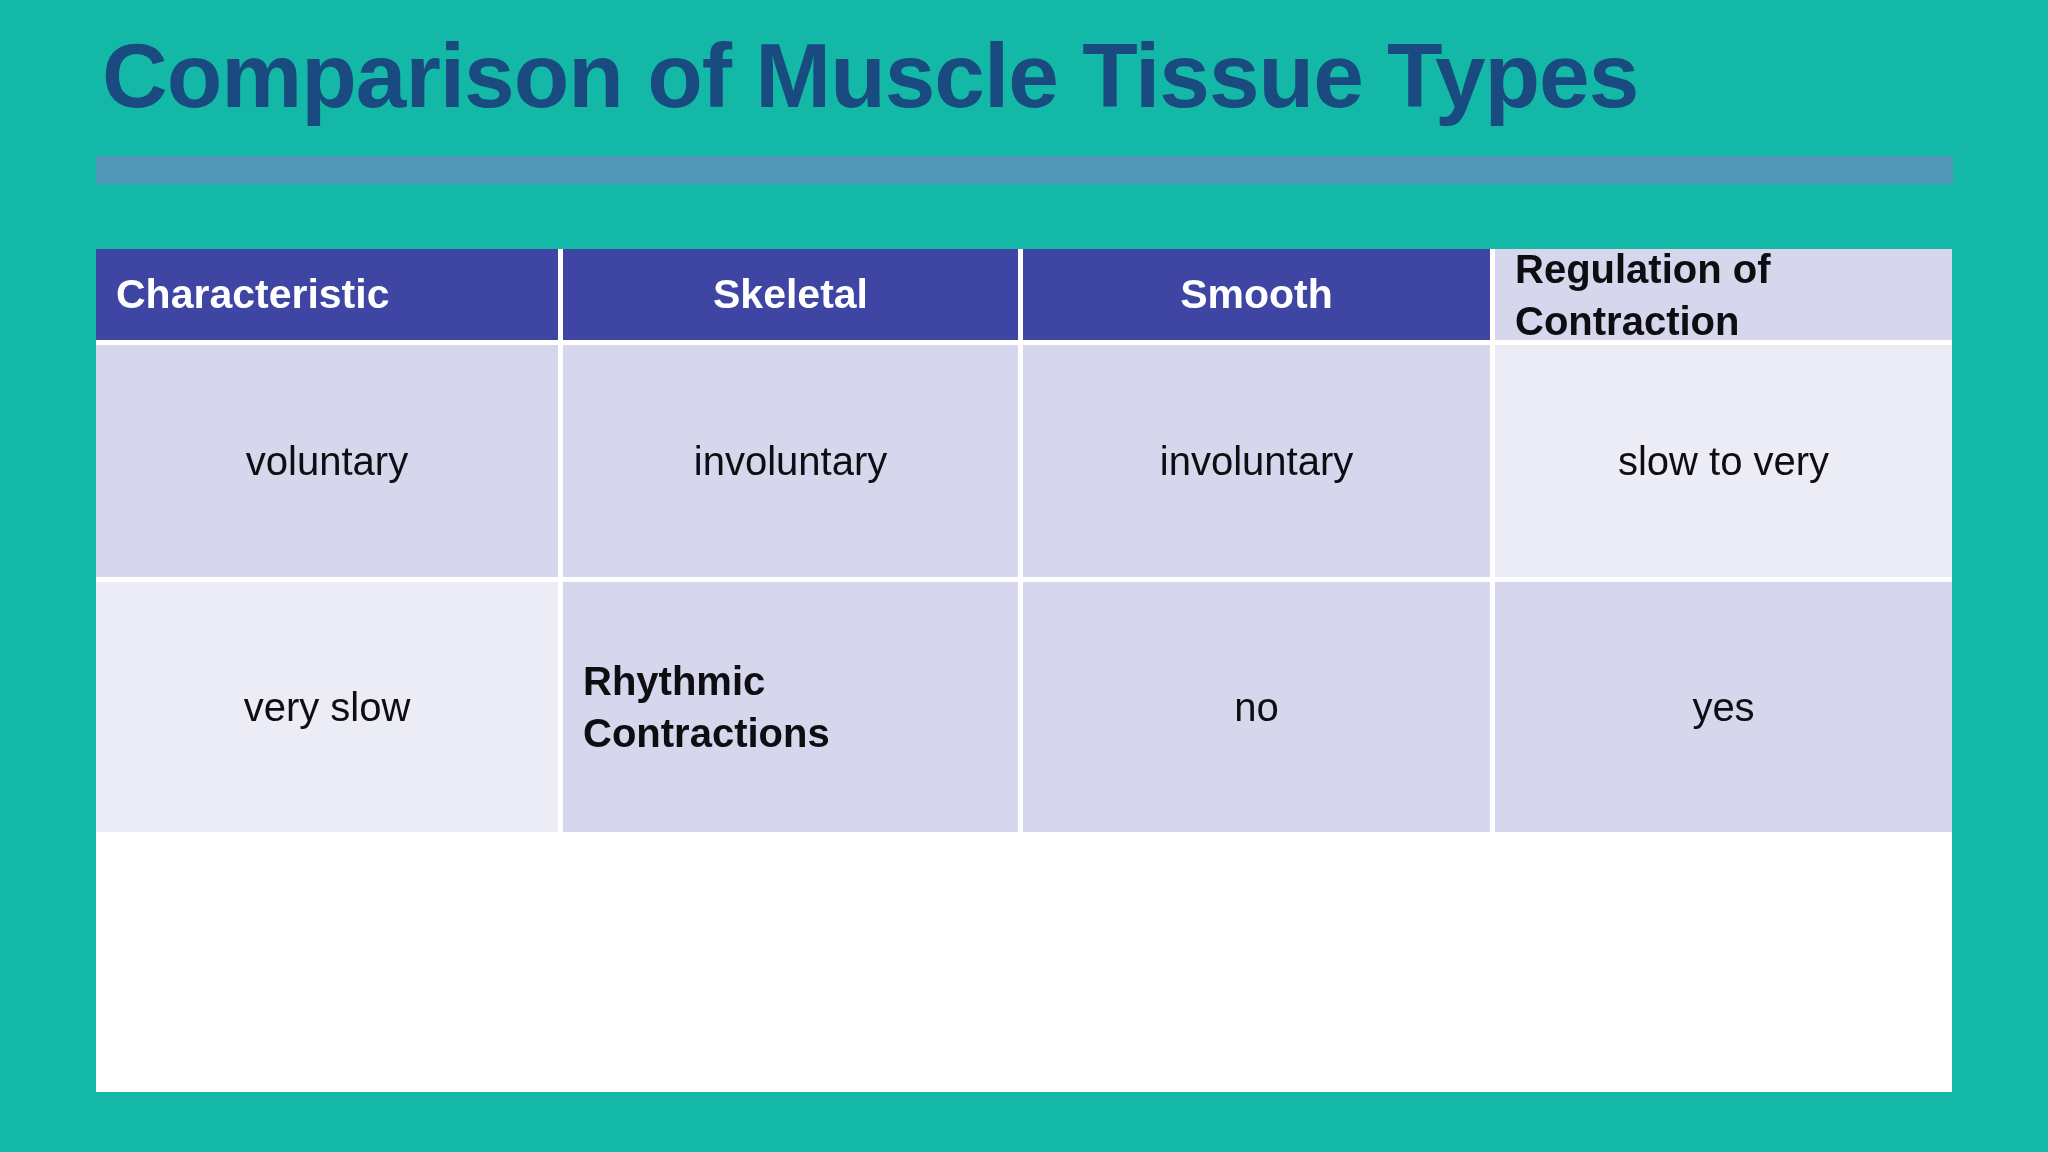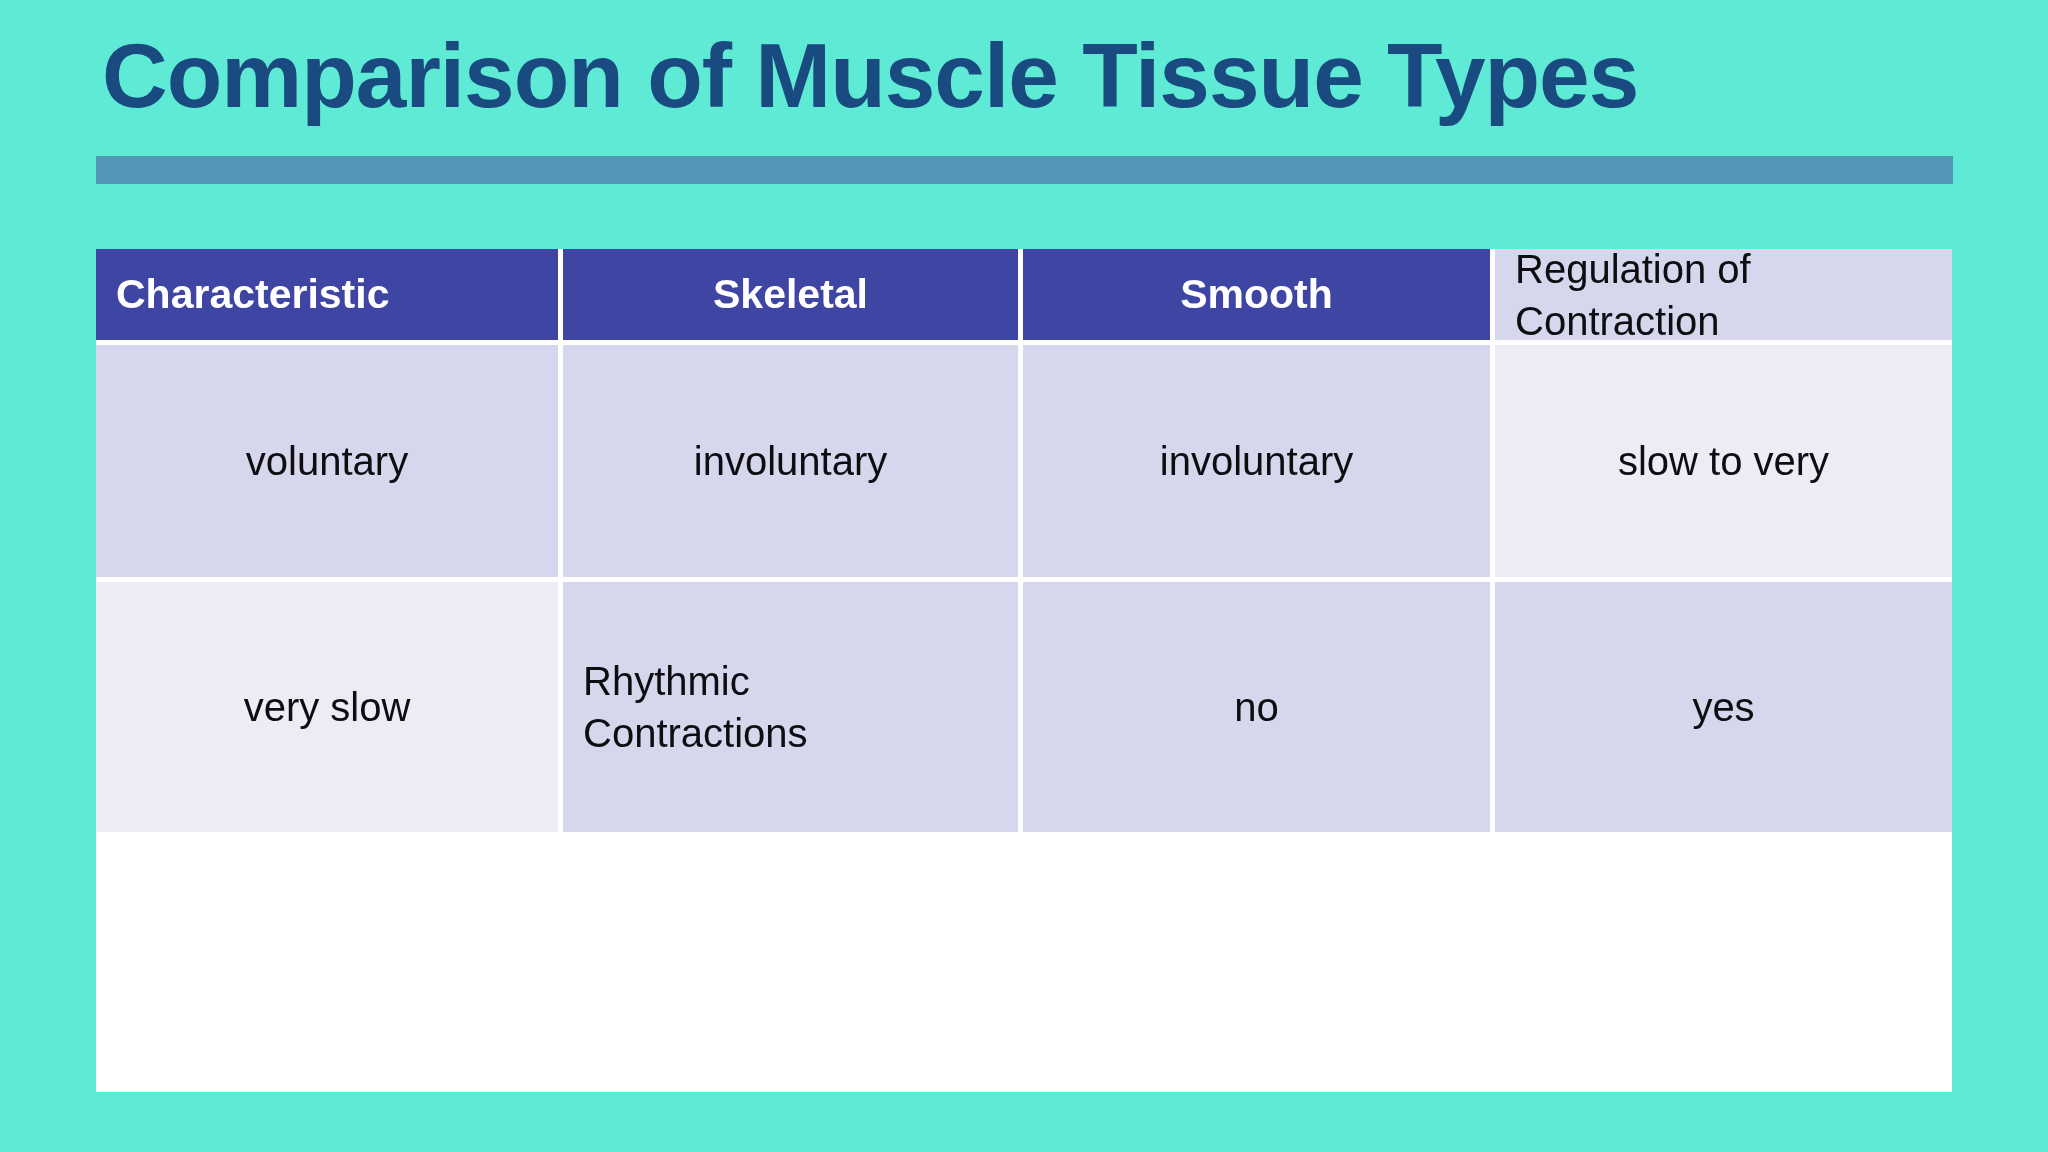--- a/index.html
+++ b/index.html
@@ -10,21 +10,21 @@
   body {
     width: 2048px;
     height: 1152px;
     position: relative;
     overflow: hidden;
     font-family: "Liberation Sans", sans-serif;
   }
   .slide {
     position: absolute;
     inset: 0;
-    background: #5eead4;
+    background: #14b8a6;
   }
   .slide-title {
     position: absolute;
     left: 102px;
     top: 26px;
     font-size: 91px;
     font-weight: bold;
     color: var(--title-color, #1A4B80);
     letter-spacing: -1px;
     white-space: nowrap;
@@ -65,21 +65,21 @@
     font-size: 41px;
   }
   .cell.head.first,
   .cell.label {
     justify-content: flex-start;
     text-align: left;
     padding-left: 20px;
     padding-right: 64px;
   }
   .cell.label {
-    font-weight: normal;
+    font-weight: bold;
     line-height: 1.3;
   }
   .cell.shade-a { background: var(--row-a, #D6D6EC); }
   .cell.shade-b { background: var(--row-b, #EBECF6); }
 </style>
 </head>
 <body>
 
 <div class="slide">
 

